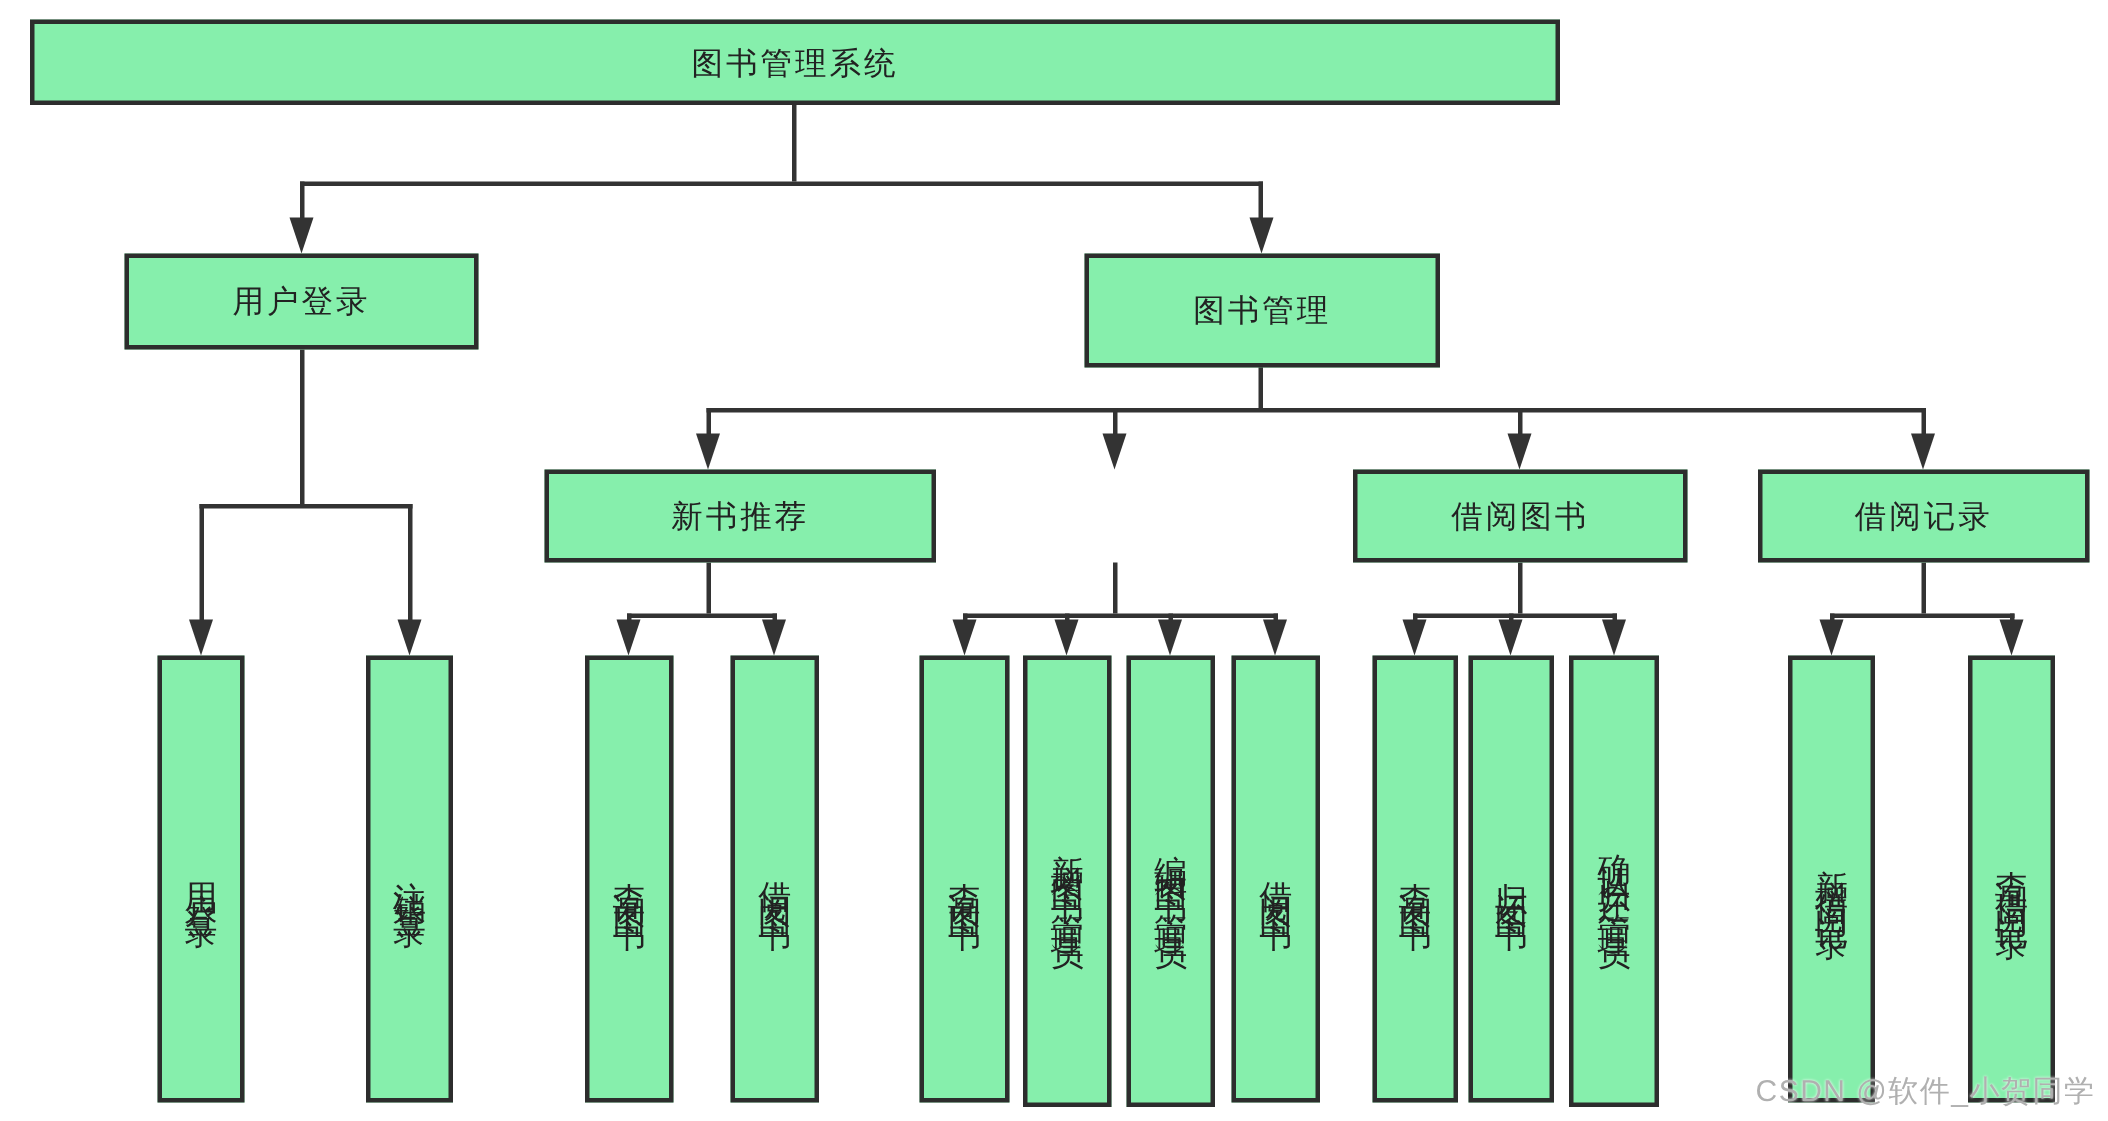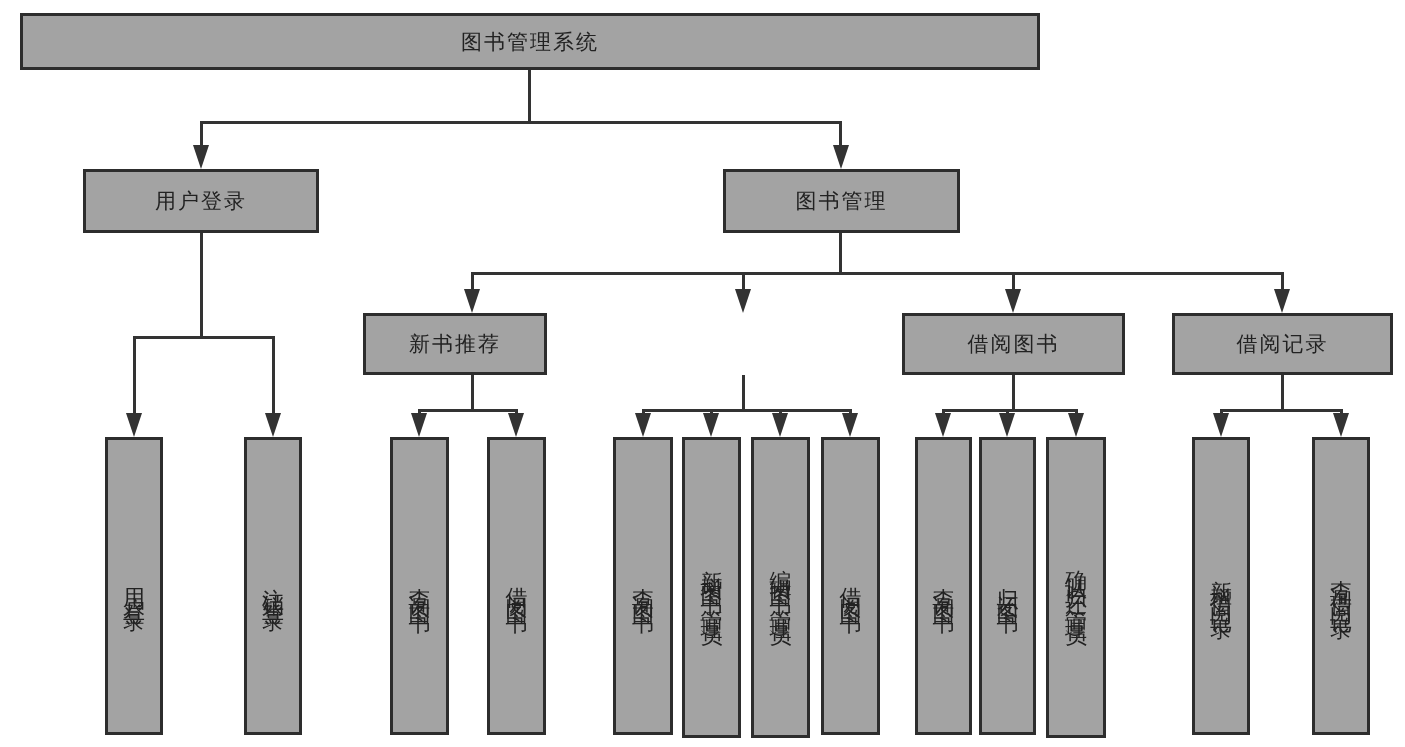--- a/index.html
+++ b/index.html
@@ -5,21 +5,21 @@
   html,body{margin:0;padding:0;background:#ffffff;}
   #canvas{
     position:relative;
     width:1405px;height:747px;
     background:#ffffff;
     font-family:"Liberation Sans","DejaVu Sans",sans-serif;
     overflow:hidden;
   }
   .node{
     position:absolute;
-    background:#a3a3a3;
+    background:#86efac;
     border:3px solid #2d2d2d;
     box-sizing:border-box;
     display:flex;align-items:center;justify-content:center;
     color:#222222;
     font-size:21px;
     letter-spacing:2px;
     z-index:2;
   }
   .node.v span{
     writing-mode:vertical-rl;
@@ -54,25 +54,25 @@
 <div id="canvas">
 
   <div class="node" style="left:20px;top:13px;width:1020px;height:57px">
     <span>图书管理系统</span>
   </div>
 
   <div class="node" style="left:83px;top:169px;width:236px;height:64px">
     <span>用户登录</span>
   </div>
 
-  <div class="node" style="left:723px;top:169px;width:237px;height:64px">
+  <div class="node" style="left:723px;top:169px;width:237px;height:76px">
     <span>图书管理</span>
   </div>
 
-  <div class="node" style="left:363px;top:313px;width:184px;height:62px">
+  <div class="node" style="left:363px;top:313px;width:261px;height:62px">
     <span>新书推荐</span>
   </div>
 
 
   <div class="node" style="left:902px;top:313px;width:223px;height:62px">
     <span>借阅图书</span>
   </div>
 
   <div class="node" style="left:1172px;top:313px;width:221px;height:62px">
     <span>借阅记录</span>
@@ -174,14 +174,15 @@
   <div class="vline" style="left:1075px;top:409px;height:8px"></div>
   <div class="ah" style="left:1068px;top:413px"></div>
 
   <div class="vline" style="left:1281px;top:375px;height:34px"></div>
   <div class="hline" style="left:1220px;top:409px;width:123px"></div>
   <div class="vline" style="left:1220px;top:409px;height:8px"></div>
   <div class="ah" style="left:1213px;top:413px"></div>
   <div class="vline" style="left:1340px;top:409px;height:8px"></div>
   <div class="ah" style="left:1333px;top:413px"></div>
 
+  <div class="watermark">CSDN @软件_小贺同学</div>
 
 </div>
 
 </body></html>

